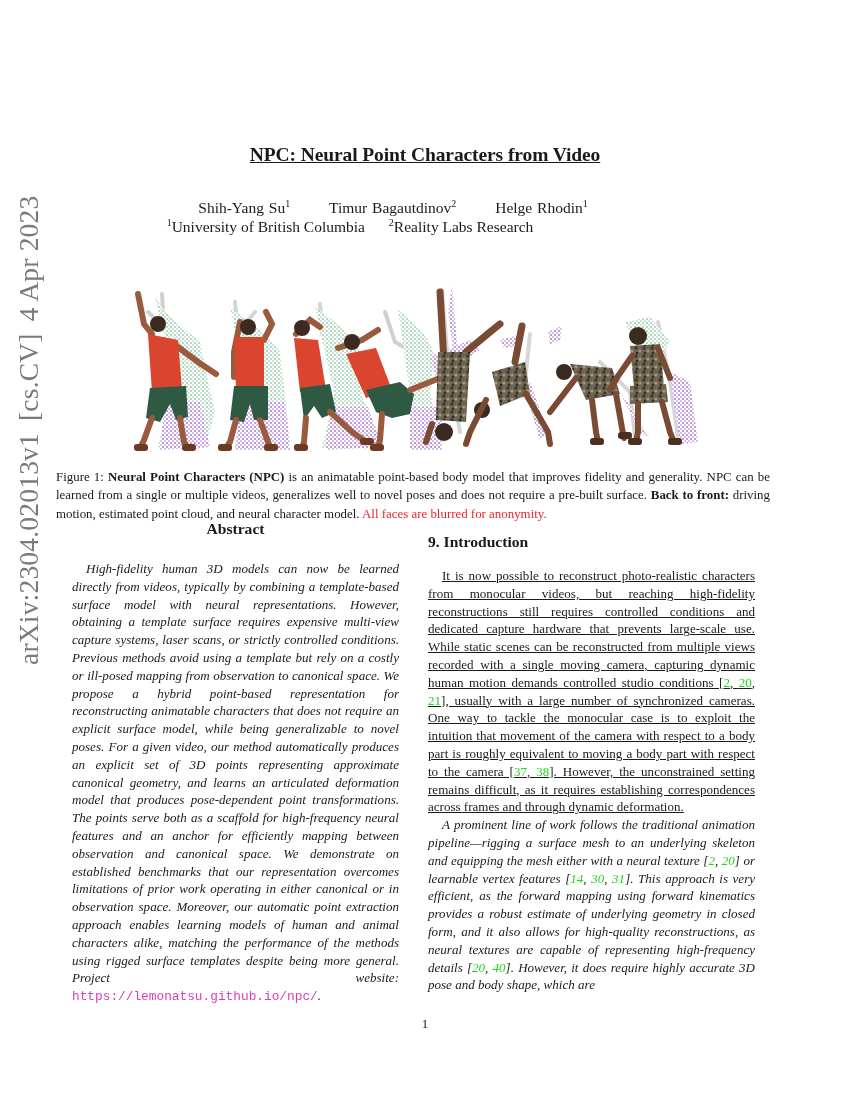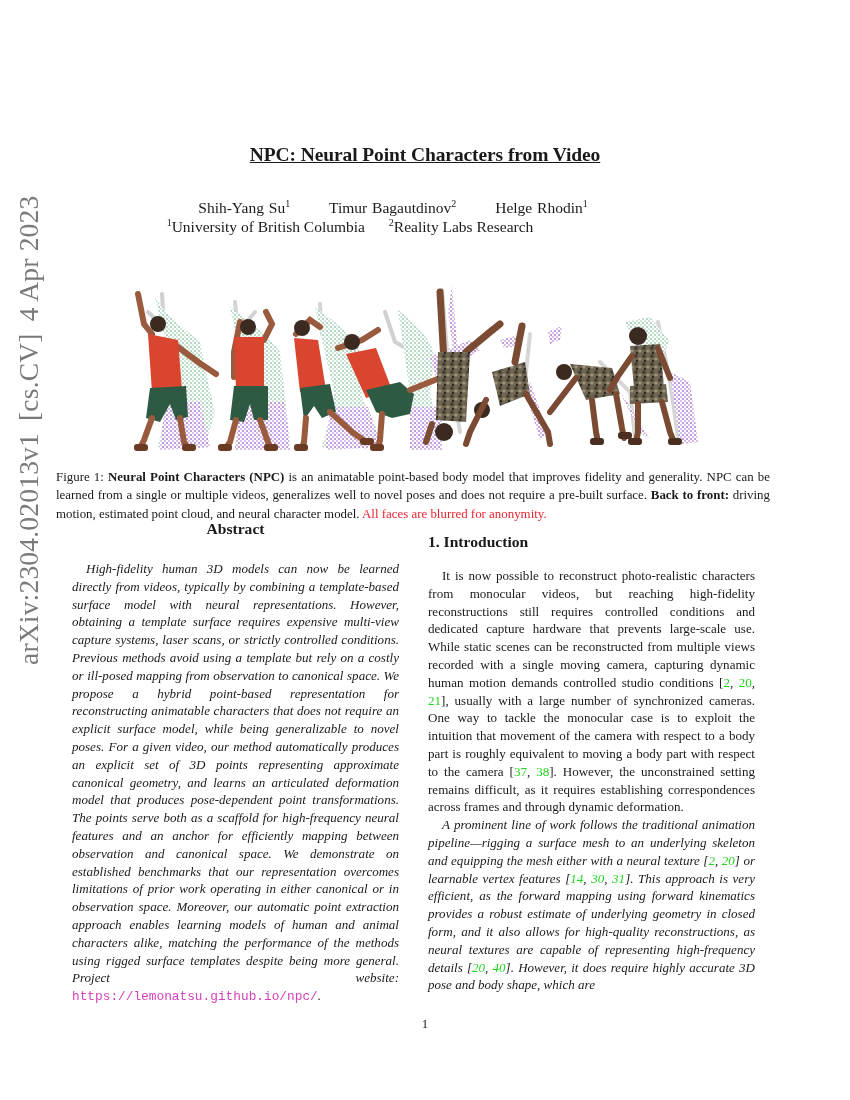--- a/index.html
+++ b/index.html
@@ -40,21 +40,21 @@
   .caption .red { color: #e8252f; }
 
   .col { width: 327px; font-size: 13.05px; line-height: 17.8px; text-align: justify; }
   .col-left { left: 72px; top: 518px; }
   .col-right { left: 428px; top: 531px; }
   .section-title { font-weight: bold; font-size: 15.6px; margin: 0 0 14px 0; line-height: 22px; }
   .col-left .section-title { text-align: center; }
   .abstract-text { font-style: italic; margin-top: 20px; }
   p { margin: 0; text-indent: 14px; hyphens: manual; }
   p + p { margin-top: 0; font-style: italic; }
-  .intro-p1 { margin-top: 4px !important; }
+  .intro-p1 { margin-top: 4px !important; text-decoration: underline; }
   .cite { color: #1fd51f; }
   .url { font-family: "Liberation Mono", "DejaVu Sans Mono", monospace; color: #d53fb7; font-style: normal; font-size: 12.8px; }
   .pagenum { left: 0; width: 850px; top: 1016px; text-align: center; font-size: 13px; }
 </style>
 </head>
 <body>
 
 <div class="abs title">NPC: Neural Point Characters from Video</div>
 
 <div class="abs authors">
@@ -209,18 +209,18 @@
   <span>Figure 1:</span>
   <b>Neural Point Characters (NPC)</b><span> is an animatable point-based body model that improves fidelity and generality. NPC can be learned from a single or multiple videos, generalizes well to novel poses and does not require a pre-built surface. </span><b>Back to front:</b><span> driving motion, estimated point cloud, and neural character model. </span><span class="red">All faces are blurred for anonymity.</span>
 </div>
 
 <div class="abs col col-left">
   <div class="section-title">Abstract</div>
   <p class="abstract-text"><span>High-fidelity human 3D models can now be learned directly from videos, typically by combining a template-based surface model with neural representations. However, obtaining a template surface requires expensive multi-view capture systems, laser scans, or strictly controlled conditions. Previous methods avoid using a template but rely on a costly or ill-posed mapping from observation to canonical space.  We propose a hybrid point-based representation for reconstructing animatable characters that does not require an explicit surface model, while being generalizable to novel poses.  For a given video, our method automatically produces an explicit set of 3D points representing approximate canonical geometry, and learns an articulated deformation model that produces pose-dependent point transformations. The points serve both as a scaffold for high-frequency neural features and an anchor for efficiently mapping between observation and canonical space. We demonstrate on established benchmarks that our representation overcomes limitations of prior work operating in either canonical or in observation space. Moreover, our automatic point extraction approach enables learning models of human and animal characters alike, matching the performance of the methods using rigged surface templates despite being more general.  Project website: </span><a class="url">https://lemonatsu.github.io/npc/</a><span>.</span></p>
 </div>
 
 <div class="abs col col-right">
-  <div class="section-title">1. Introduction</div>
+  <div class="section-title">9. Introduction</div>
   <p class="intro-p1">It is now possible to reconstruct photo-realistic characters from monocular videos, but reaching high-fidelity reconstructions still requires controlled conditions and dedicated capture hardware that prevents large-scale use. While static scenes can be reconstructed from multiple views recorded with a single moving camera, capturing dynamic human motion demands controlled studio conditions [<a class="cite">2</a>, <a class="cite">20</a>, <a class="cite">21</a>], usually with a large number of synchronized cameras. One way to tackle the monocular case is to exploit the intuition that movement of the camera with respect to a body part is roughly equivalent to moving a body part with respect to the camera [<a class="cite">37</a>, <a class="cite">38</a>].  However, the unconstrained setting remains difficult, as it requires establishing correspondences across frames and through dynamic deformation.</p>
   <p>A prominent line of work follows the traditional animation pipeline—rigging a surface mesh to an underlying skeleton and equipping the mesh either with a neural texture [<a class="cite">2</a>, <a class="cite">20</a>] or learnable vertex features [<a class="cite">14</a>, <a class="cite">30</a>, <a class="cite">31</a>].  This approach is very efficient, as the forward mapping using forward kinematics provides a robust estimate of underlying geometry in closed form, and it also allows for high-quality reconstructions, as neural textures are capable of representing high-frequency details [<a class="cite">20</a>, <a class="cite">40</a>].  However, it does require highly accurate 3D pose and body shape, which are</p>
 </div>
 
 <div class="abs pagenum">1</div>
 
 </body></html>

